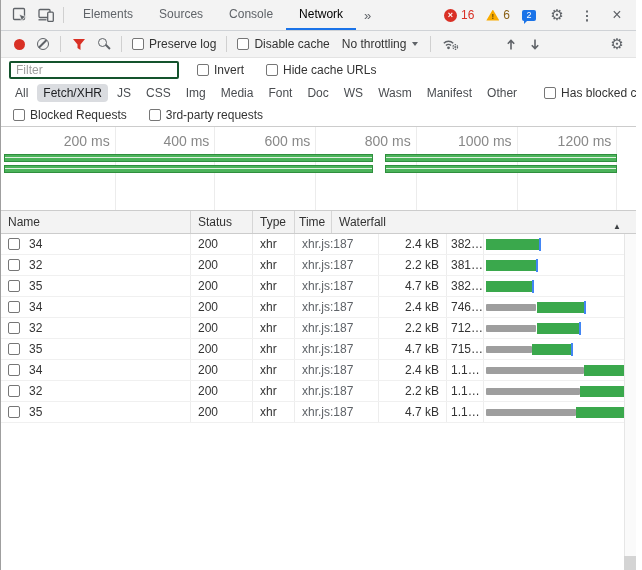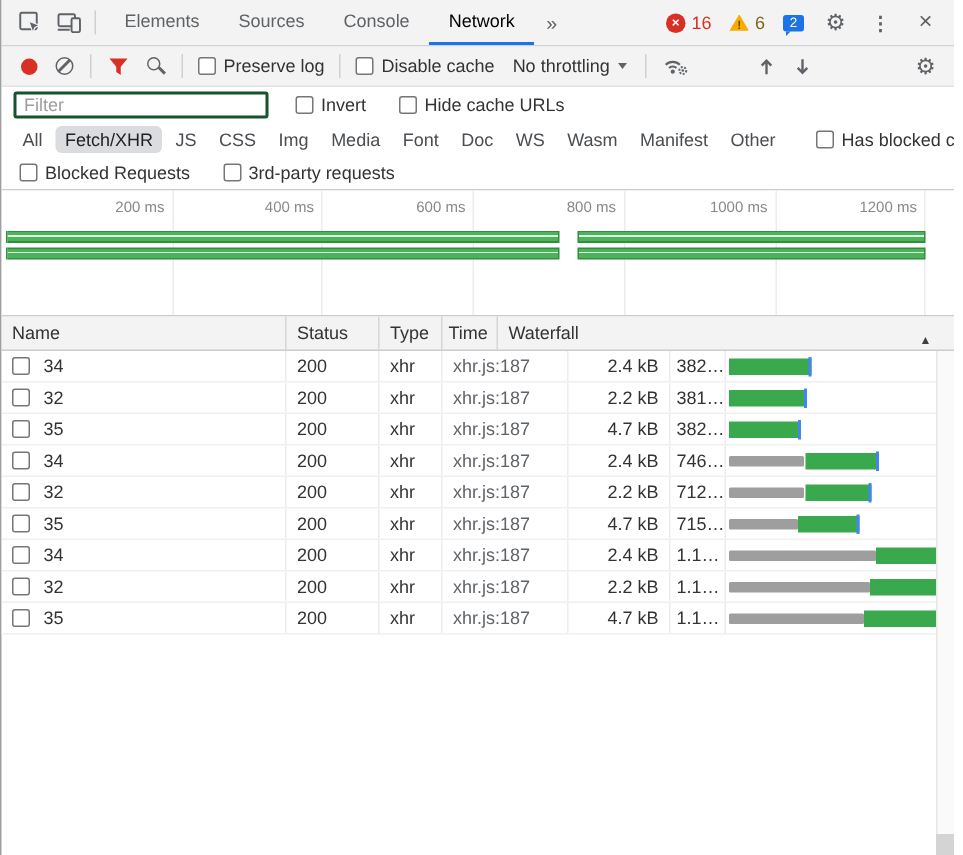--- a/index.html
+++ b/index.html
@@ -55,21 +55,21 @@
   .type-row{height:22px;display:flex;padding:0 8px;background:#fff}
   .pills{display:flex;align-items:center}
   .pill{padding:2px 6px;border-radius:4px;color:#4a4d51;margin-right:3px;white-space:nowrap}
   .pill.active{background:#dadce0;color:#202124}
   .cookies{margin-left:14px}
   .blocked-row{height:23px;display:flex;align-items:center;padding:0 8px;gap:14px;background:#fff;border-bottom:1px solid #ccc}
 
   
   .overview{position:relative;height:84px;border-bottom:1px solid #ccc;background:#fff}
   .tick-line{position:absolute;top:0;bottom:0;width:1px;background:#ececec;z-index:1}
-  .tick-label{position:absolute;top:6px;transform:translateX(-100%);padding-right:5px;font-size:10px;color:#888;z-index:1;white-space:nowrap}
+  .tick-label{position:absolute;top:6px;transform:translateX(-100%);padding-right:5px;font-size:14px;color:#888;z-index:1;white-space:nowrap}
   .lanes{position:absolute;left:0;right:0;top:27px;z-index:2}
   .lane{position:relative;height:8px;margin-bottom:3px}
   .ov-bar{position:absolute;top:0;height:8px;border-left:1px solid #2f8f3e;border-right:1px solid #2f8f3e;
     background:linear-gradient(180deg,#2f8f3e 0,#2f8f3e 1px,#4bb35a 1px,#4bb35a 3px,#dff0e0 3px,#dff0e0 4px,#4bb35a 4px,#4bb35a 7px,#2f8f3e 7px,#2f8f3e 8px)}
 
   
   .grid-header{height:23px;background:#f3f3f3;border-bottom:1px solid #ccc;display:flex;align-items:stretch;position:relative}
   .hcell{display:flex;align-items:center;padding:0 7px;border-right:1px solid #d6d6d6;color:#333;white-space:nowrap;overflow:hidden}
   .h-wf{flex:1;border-right:none}
   .sort-arrow{position:absolute;right:15px;top:7px;color:#3c4043}

